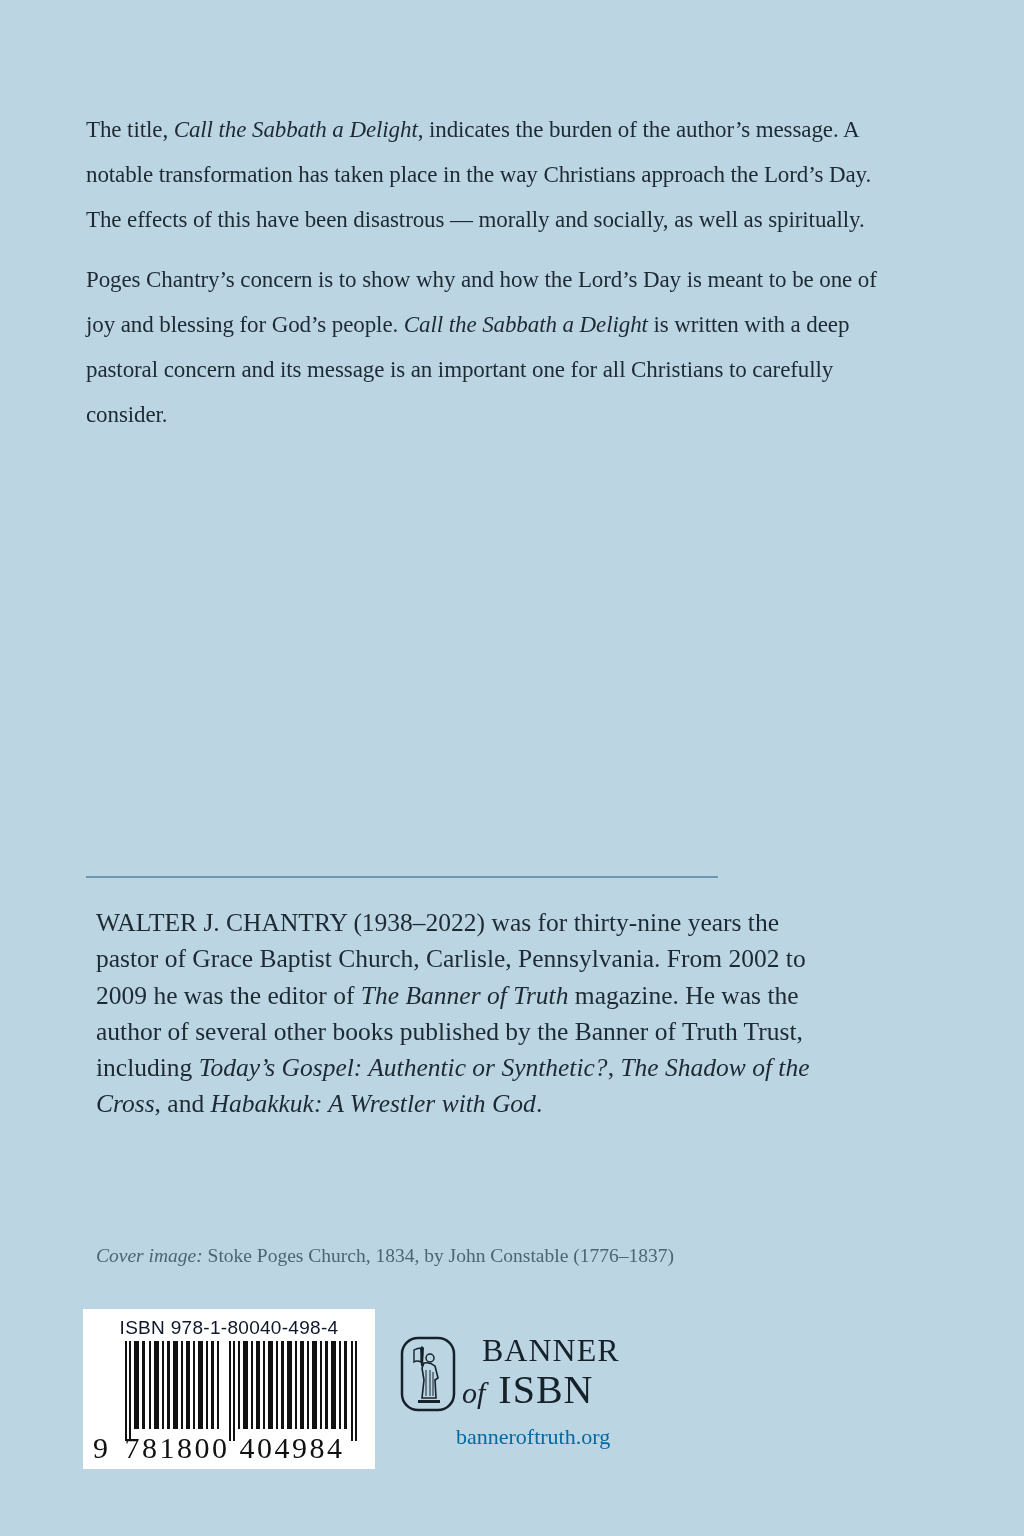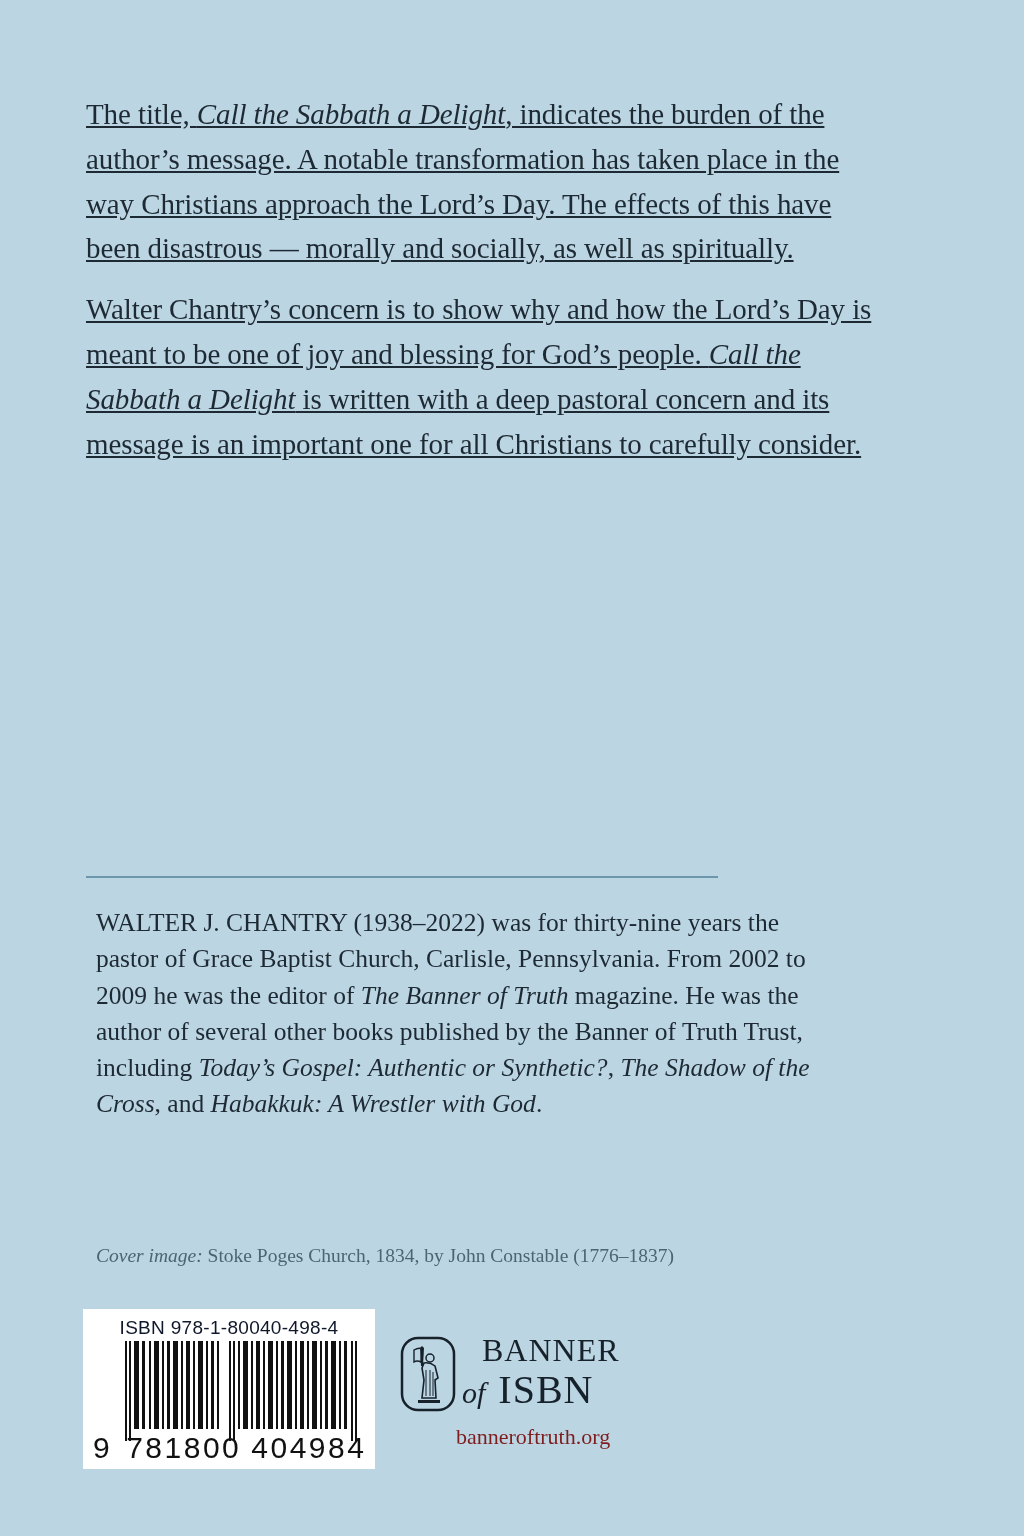--- a/index.html
+++ b/index.html
@@ -6,27 +6,26 @@
     body {
       width: 1024px; height: 1536px;
       background: #bbd5e3;
       position: relative;
       overflow: hidden;
       font-family: "DejaVu Serif", "Liberation Serif", serif;
       color: #1e2a33;
     }
     .blurb {
       position: absolute;
-      left: 86px; top: 92px;
+      left: 86px; top: 108px;
       width: 800px;
       font-family: "Liberation Serif", serif;
-      font-size: 29px;
+      font-size: 23px;
       line-height: 44.8px;
       letter-spacing: -0.1px;
-      text-decoration: underline;
     }
     .blurb p { margin: 0 0 16px 0; }
     .blurb p.p2 { margin-top: 0; }
     .divider {
       position: absolute;
       left: 86px; top: 876px;
       width: 632px; height: 2px;
       background: #6d97ac;
     }
     .bio {
@@ -64,21 +63,21 @@
       color: #0f172a;
     }
     .bars {
       position: absolute;
       left: 42px; top: 32px;
       width: 236px; height: 100px;
     }
     .isbn-bottom {
       position: absolute;
       left: 10px; bottom: 4px;
-      font-family: Liberation Sans, sans-serif;
+      font-family: Liberation Serif, serif;
       font-size: 30px;
       color: #111;
       letter-spacing: 2.5px;
     }
     .isbn-bottom .lead { margin-right: 14px; }
     .isbn-bottom .mid { margin-right: 10px; }
     .publisher {
       position: absolute;
       left: 400px; top: 1330px;
       width: 280px; height: 130px;
@@ -107,29 +106,29 @@
       font-style: italic;
       font-size: 30px;
       letter-spacing: 0;
       margin-right: 13px;
     }
     .pub-url {
       position: absolute;
       left: 56px; top: 94px;
       font-family: "Liberation Serif", serif;
       font-size: 22px;
-      color: #7f1d1d;
+      color: #0369a1;
     }
   </style>
 </head>
 <body>
 
 <div class="blurb">
   <p><span>The title, </span><i>Call the Sabbath a Delight</i><span>, indicates the burden of the author’s message. A notable transformation has taken place in the way Christians approach the Lord’s Day. The effects of this have been disastrous — morally and socially, as well as spiritually.</span></p>
-  <p class="p2"><span>Walter Chantry’s concern is to show why and how the Lord’s Day is meant to be one of joy and blessing for God’s people. </span><i>Call the Sabbath a Delight</i><span> is written with a deep pastoral concern and its message is an important one for all Christians to carefully consider.</span></p>
+  <p class="p2"><span>Poges Chantry’s concern is to show why and how the Lord’s Day is meant to be one of joy and blessing for God’s people. </span><i>Call the Sabbath a Delight</i><span> is written with a deep pastoral concern and its message is an important one for all Christians to carefully consider.</span></p>
 </div>
 
 <div class="divider"></div>
 
 <div class="bio">
   <p><span>WALTER J. CHANTRY (1938–2022) was for thirty-nine years the pastor of Grace Baptist Church, Carlisle, Pennsylvania. From 2002 to 2009 he was the editor of </span><i>The Banner of Truth</i><span> magazine. He was the author of several other books published by the Banner of Truth Trust, including </span><i>Today’s Gospel: Authentic or Synthetic?</i><span>, </span><i>The Shadow of the Cross</i><span>, and </span><i>Habakkuk: A Wrestler with God</i><span>.</span></p>
 </div>
 
 <div class="credits">
   <p><i>Cover image:</i><span> Stoke Poges Church, 1834, by John Constable (1776–1837)</span></p>

